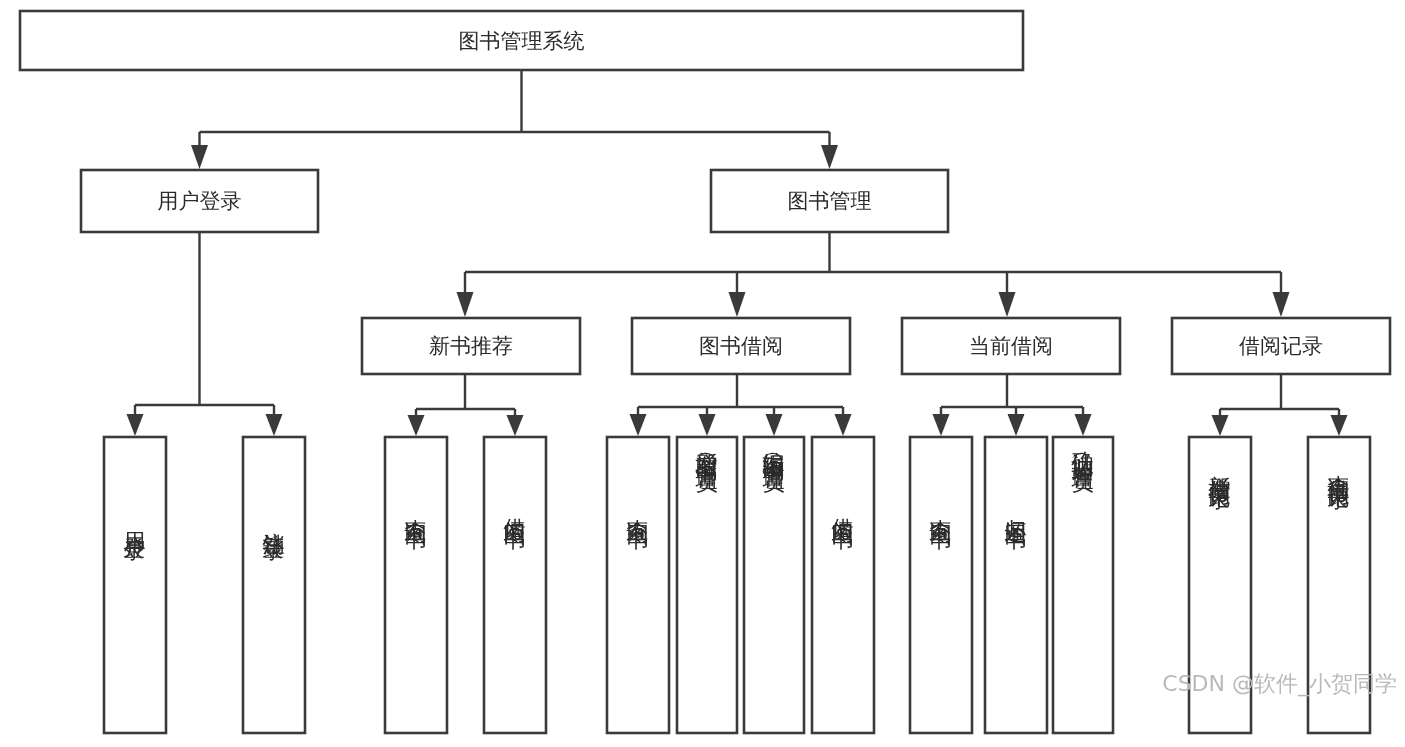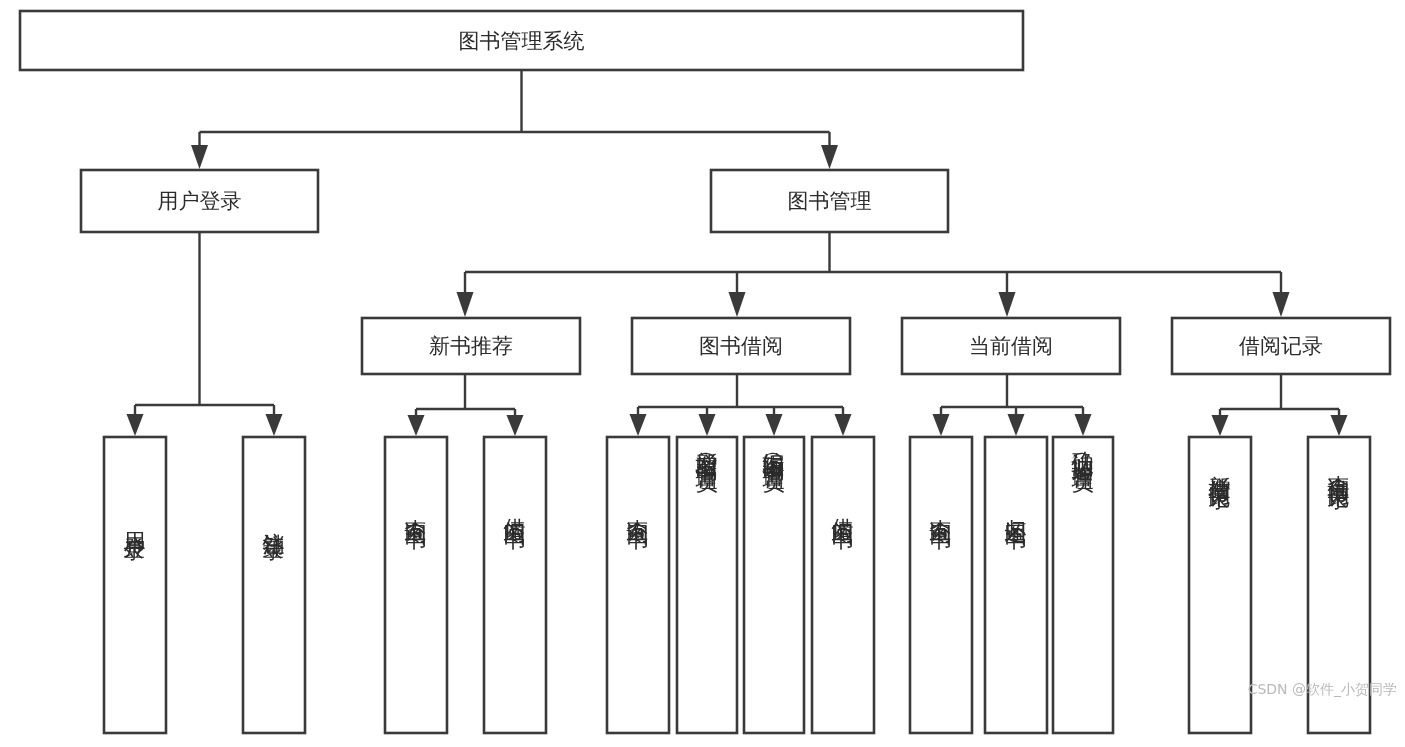--- a/index.html
+++ b/index.html
@@ -56,21 +56,21 @@
     writing-mode: vertical-rl;
     text-orientation: upright;
     text-anchor: middle;
     letter-spacing: 3px;
   }
   .watermark-text {
     position: absolute;
     right: 8px;
     bottom: 4px;
     font-family: "DejaVu Sans", "Liberation Sans", sans-serif;
-    font-size: 14px;
+    font-size: 22px;
     color: #b9b9b9;
     white-space: nowrap;
     pointer-events: none;
   }
 </style>
 </head>
 <body>
 
 <div id="diagram-root">
 

